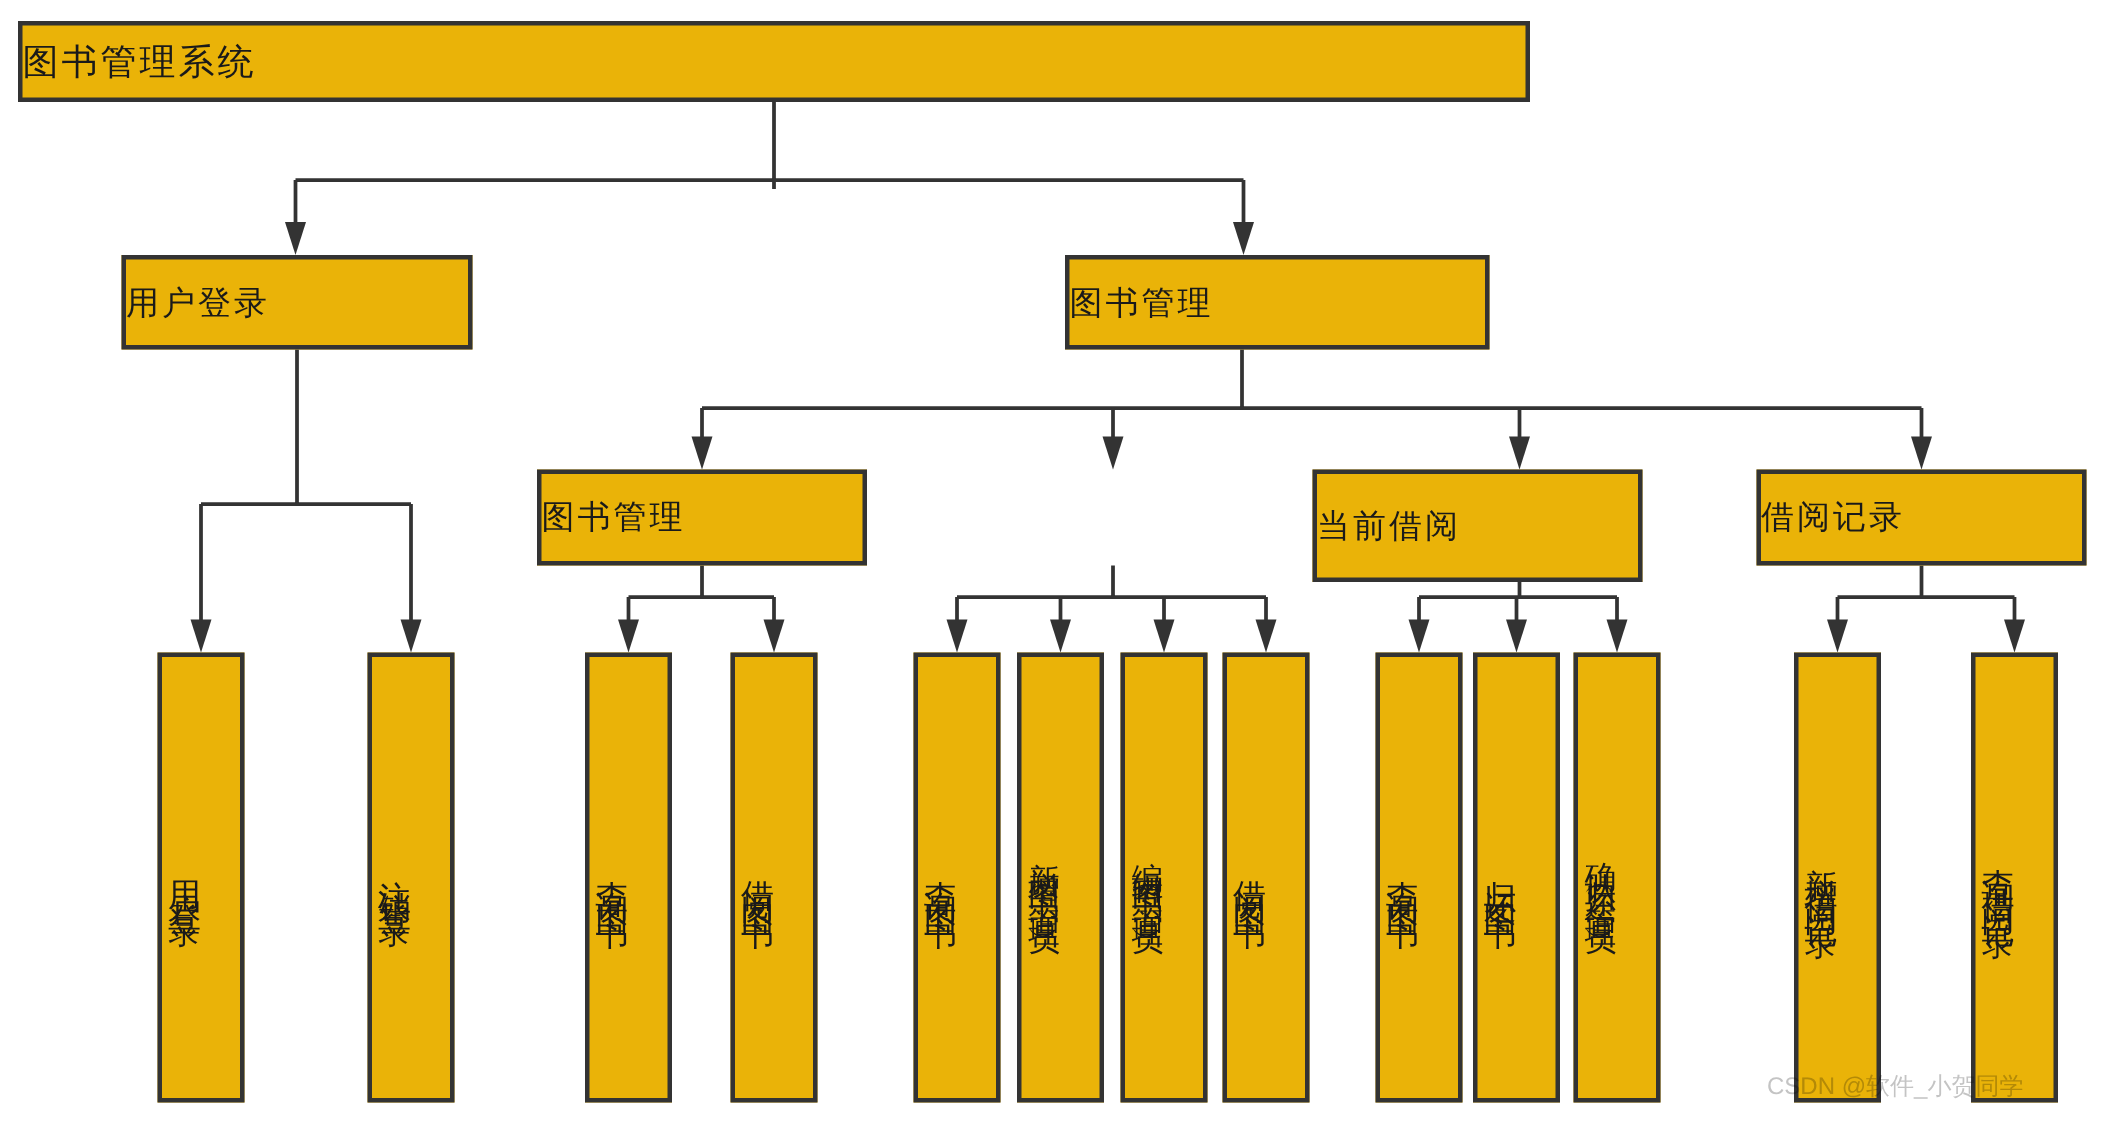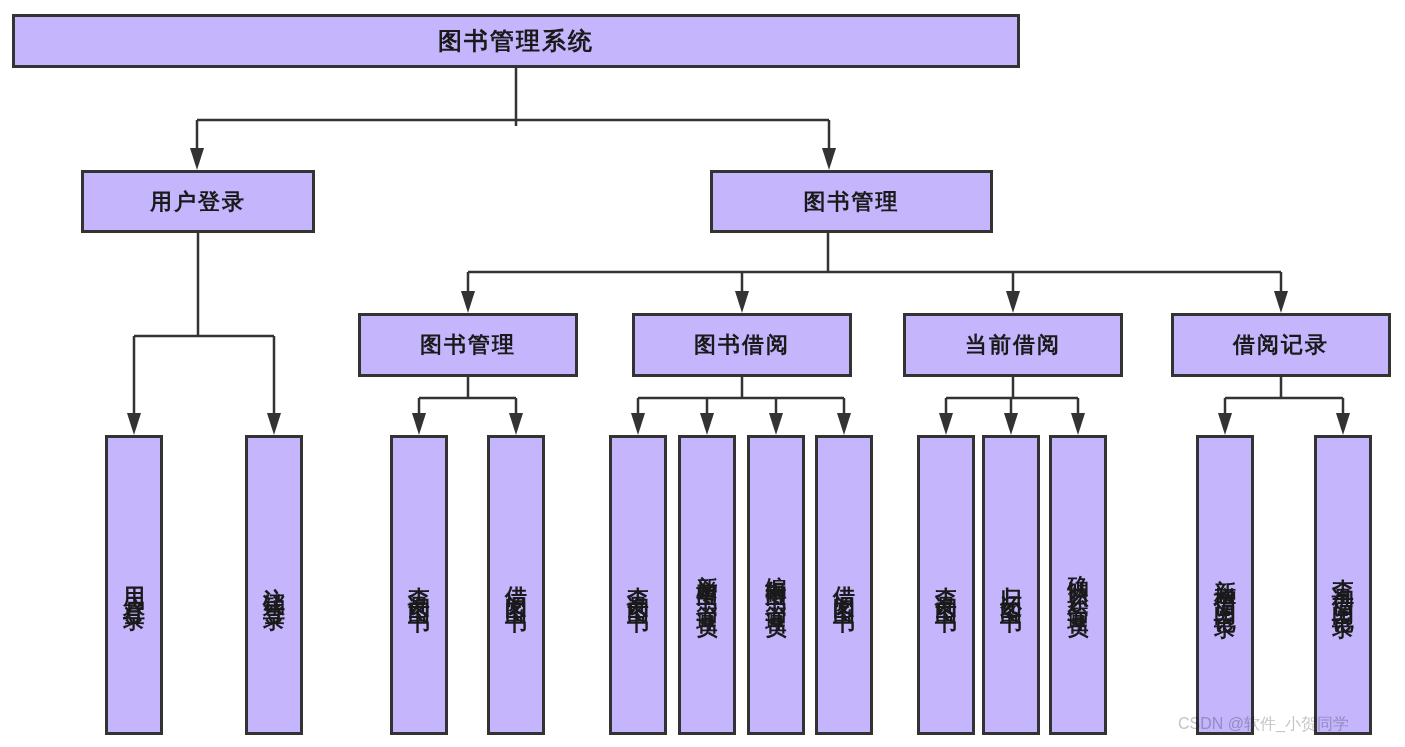--- a/index.html
+++ b/index.html
@@ -24,25 +24,23 @@
     position: absolute;
     left: 0; top: 0;
     width: 1405px; height: 747px;
     color: var(--line);
     pointer-events: none;
   }
   .hbox, .vbox {
     position: absolute;
     box-sizing: border-box;
     border: 3px solid var(--line);
-    background: #c4b5fd;
+    background: #eab308;
     display: flex;
     align-items: center;
-    justify-content: center;
-    font-weight: bold;
   }
   .hlabel {
     font-size: 22px;
     letter-spacing: 2px;
     color: var(--text);
     white-space: nowrap;
   }
   .root-box .hlabel { font-size: 24px; }
   .vbox { top: 435px; width: 58px; height: 300px; }
   .vlabel {
@@ -150,24 +148,21 @@
   <div class="hbox" style="left:81px;top:170px;width:234px;height:63px;">
     <span class="hlabel">用户登录</span>
   </div>
   <div class="hbox" style="left:710px;top:170px;width:283px;height:63px;">
     <span class="hlabel">图书管理</span>
   </div>
 
   <div class="hbox" style="left:358px;top:313px;width:220px;height:64px;">
     <span class="hlabel">图书管理</span>
   </div>
-  <div class="hbox" style="left:632px;top:313px;width:220px;height:64px;">
-    <span class="hlabel">图书借阅</span>
-  </div>
-  <div class="hbox" style="left:903px;top:313px;width:220px;height:64px;">
+  <div class="hbox" style="left:875px;top:313px;width:220px;height:75px;">
     <span class="hlabel">当前借阅</span>
   </div>
   <div class="hbox" style="left:1171px;top:313px;width:220px;height:64px;">
     <span class="hlabel">借阅记录</span>
   </div>
 
   <div class="vbox" style="left:105px;">
     <span class="vlabel">用户登录</span>
   </div>
   <div class="vbox" style="left:245px;">

